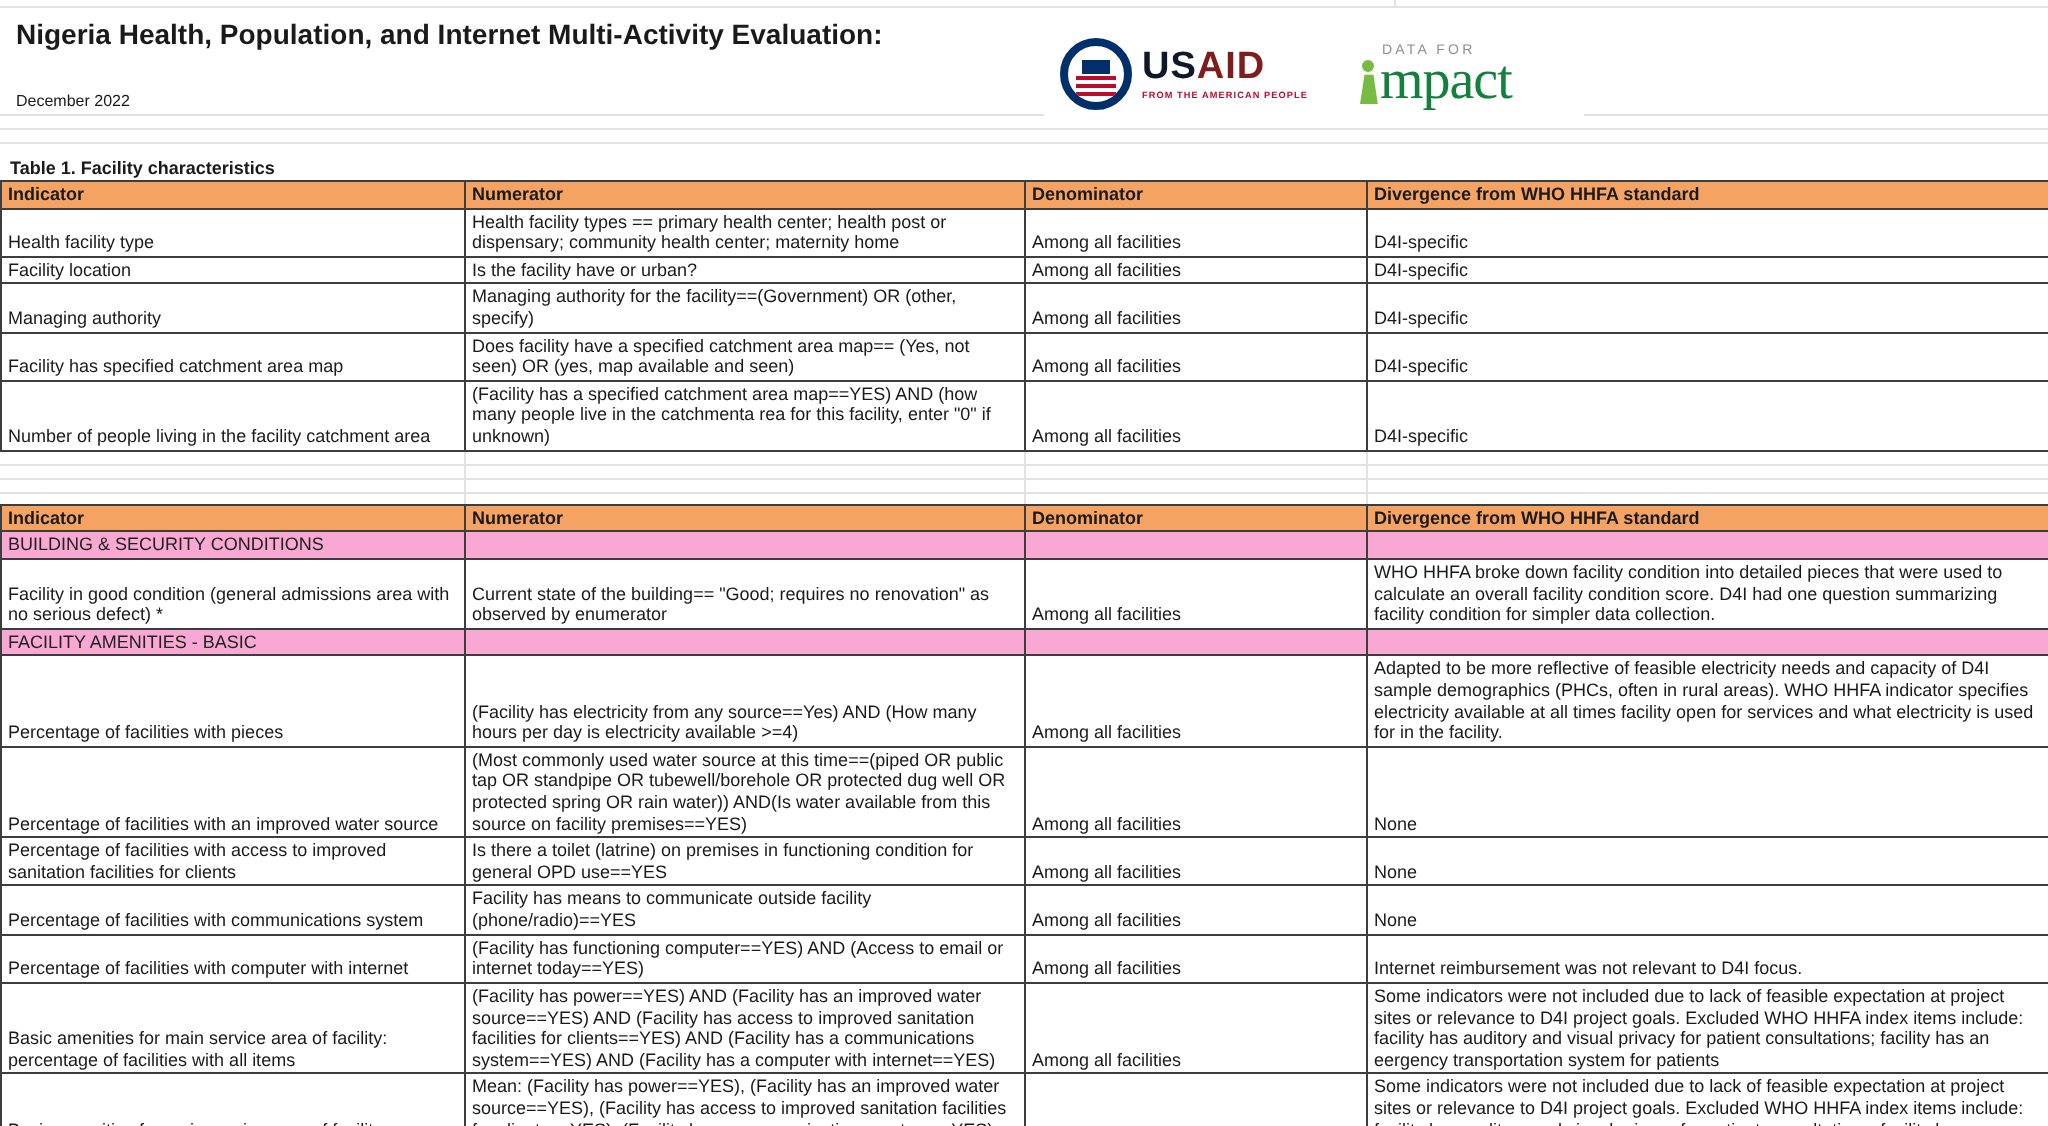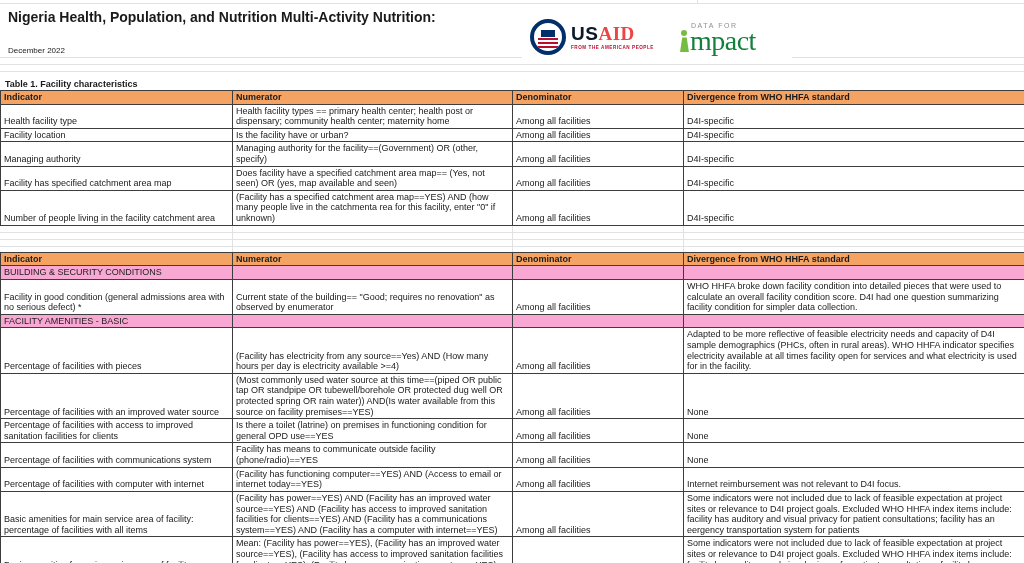--- a/index.html
+++ b/index.html
@@ -19,21 +19,21 @@
   .logos { position:absolute; left:522px; top:10px; width:270px; height:54px;
            background:#fff; display:flex; align-items:center; gap:26px; padding-left:8px; }
   .usaid { display:flex; align-items:center; gap:5px; }
   .seal { width:36px; height:36px; border-radius:50%; border:4px solid #002F6C;
           background:#fff; position:relative; overflow:hidden; }
   .seal .stripes { position:absolute; left:4px; right:4px; top:15px; height:11px;
           background:repeating-linear-gradient(to bottom,#BA0C2F 0 2px,#fff 2px 4px); }
   .seal .chief { position:absolute; left:7px; right:7px; top:7px; height:7px; background:#002F6C; }
   .usaid-text .big { font-size:19px; font-weight:bold; letter-spacing:0.5px; line-height:1; }
   .usaid-text .us  { color:#0f172a; }
-  .usaid-text .aid { color:#ef4444;font-family:Liberation Serif, serif; }
+  .usaid-text .aid { color:#7f1d1d; }
   .usaid-text .tagline { font-size:4.6px; color:#BA0C2F; letter-spacing:0.55px;
           font-weight:bold; margin-top:2px; }
   .d4i { display:flex; align-items:flex-end; }
   .person { display:flex; flex-direction:column; align-items:center; margin-right:1px; }
   .person .head { width:6px; height:6px; border-radius:50%; background:#76BC43; margin-bottom:1px; }
   .person .trunk { width:9px; height:15px; background:#76BC43;
           clip-path:polygon(25% 0,75% 0,100% 100%,0 100%); }
   .d4i-text { display:flex; flex-direction:column; }
   .d4i-top  { font-size:7px; color:#8f8f8f; letter-spacing:1.6px; margin-left:1px; }
   .d4i-main { font-family:"Liberation Serif", serif; font-size:28px; color:#15803d;
@@ -65,21 +65,21 @@
 
 <div class="page">
 
   <div class="sheet-top">
     <div class="gridline" style="top:3px"></div>
     <div class="gridline" style="top:57px"></div>
     <div class="gridline" style="top:64px"></div>
     <div class="gridline" style="top:71px"></div>
     <div class="vline" style="left:697px;height:4px"></div>
 
-    <div class="title">Nigeria Health, Population, and Nutrition Multi-Activity Nutrition:</div>
+    <div class="title">Nigeria Health, Population, and Internet Multi-Activity Evaluation:</div>
     <div class="datefld">December 2022</div>
 
     <div class="logos">
       <div class="usaid">
         <div class="seal">
           <div class="chief"></div>
           <div class="stripes"></div>
         </div>
         <div class="usaid-text">
           <div class="big"><span class="us">US</span><span class="aid">AID</span></div>

